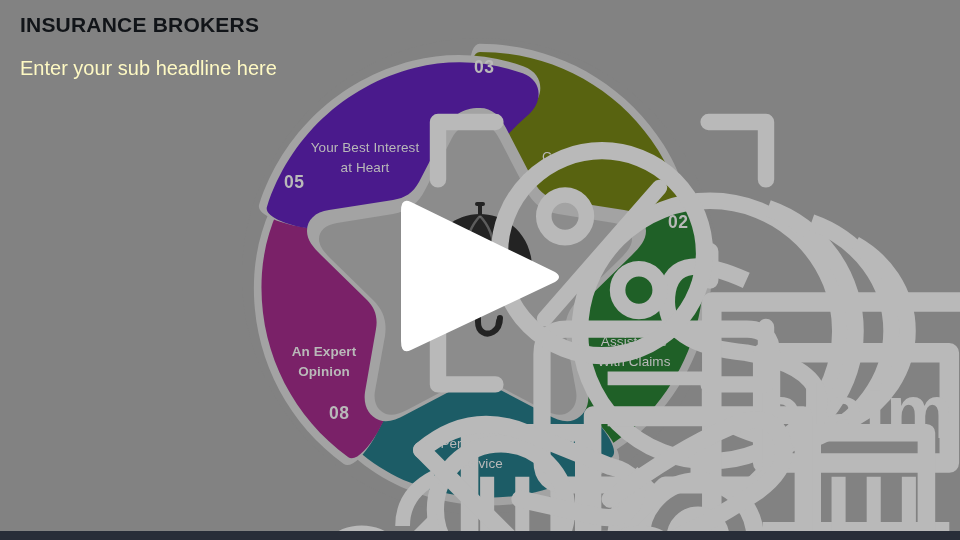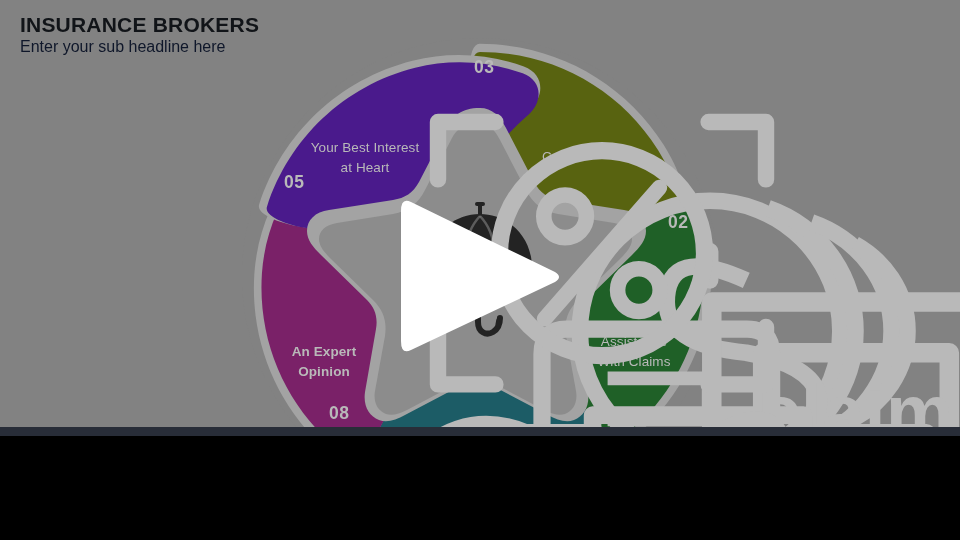--- a/index.html
+++ b/index.html
@@ -4,45 +4,45 @@
 <title>Insurance Brokers</title>
 <style>
   html, body {
     margin: 0;
     padding: 0;
     background: #000;
   }
   #stage {
     position: relative;
     width: 960px;
-    height: 436px;
+    height: 540px;
     background: #828282;
     overflow: hidden;
     font-family: "Liberation Sans", sans-serif;
   }
   #headline-block {
     position: absolute;
     left: 20px;
     top: 13px;
     z-index: 40;
   }
   #title {
     font-size: 21px;
     font-weight: bold;
     color: #111418;
     letter-spacing: 0.2px;
     line-height: 1.1;
     margin: 0;
     white-space: nowrap;
   }
   #subtitle {
-    font-size: 16px;
+    font-size: 20px;
     font-weight: normal;
-    color: #0f172a;
-    margin: 2px 0 0 0;
+    color: #fef9c3;
+    margin: 21px 0 0 0;
     line-height: 1.1;
     white-space: nowrap;
   }
   #bottom-bar {
     position: absolute;
     left: 0;
     bottom: 0;
     width: 960px;
     height: 9px;
     background: #282d38;

